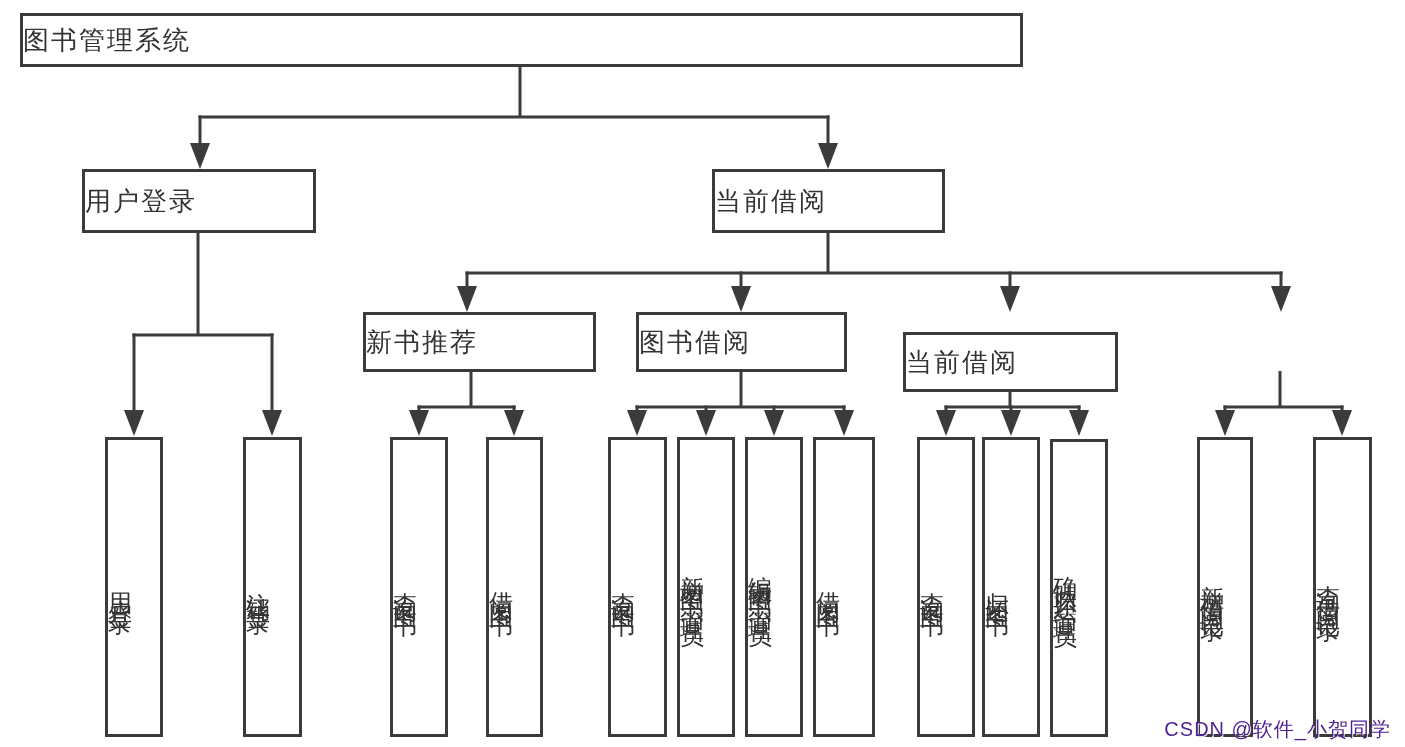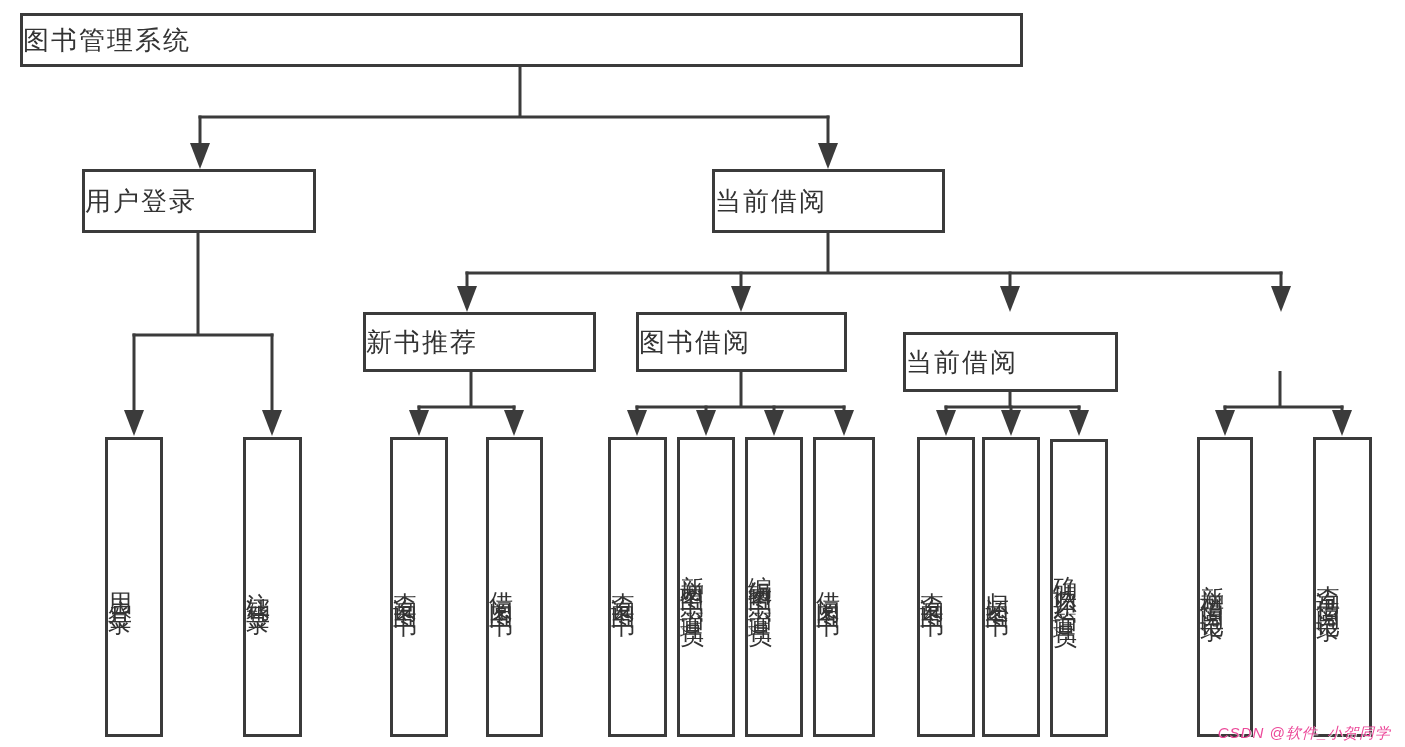--- a/index.html
+++ b/index.html
@@ -41,26 +41,25 @@
     text-orientation: mixed;
     font-size: 24px;
     letter-spacing: 7px;
     line-height: 1.0;
     color: #333333;
   }
   .watermark {
     position: absolute;
     right: 14px;
     bottom: 4px;
-    font-size: 15px;
-    color: #ec4899;
+    font-size: 20px;
+    color: #4c1d95;
     letter-spacing: 1px;
     text-shadow: 1px 1px 0 rgba(255,255,255,0.85);
     white-space: nowrap;
-    font-style: italic;
   }
 </style>
 </head>
 <body>
 
 <div class="canvas">
 
   <svg class="connectors" width="1405" height="747" viewBox="0 0 1405 747" stroke="#3b3b3b" stroke-width="3" fill="#3b3b3b">
 
     <line x1="520" y1="66" x2="520" y2="117"></line>

